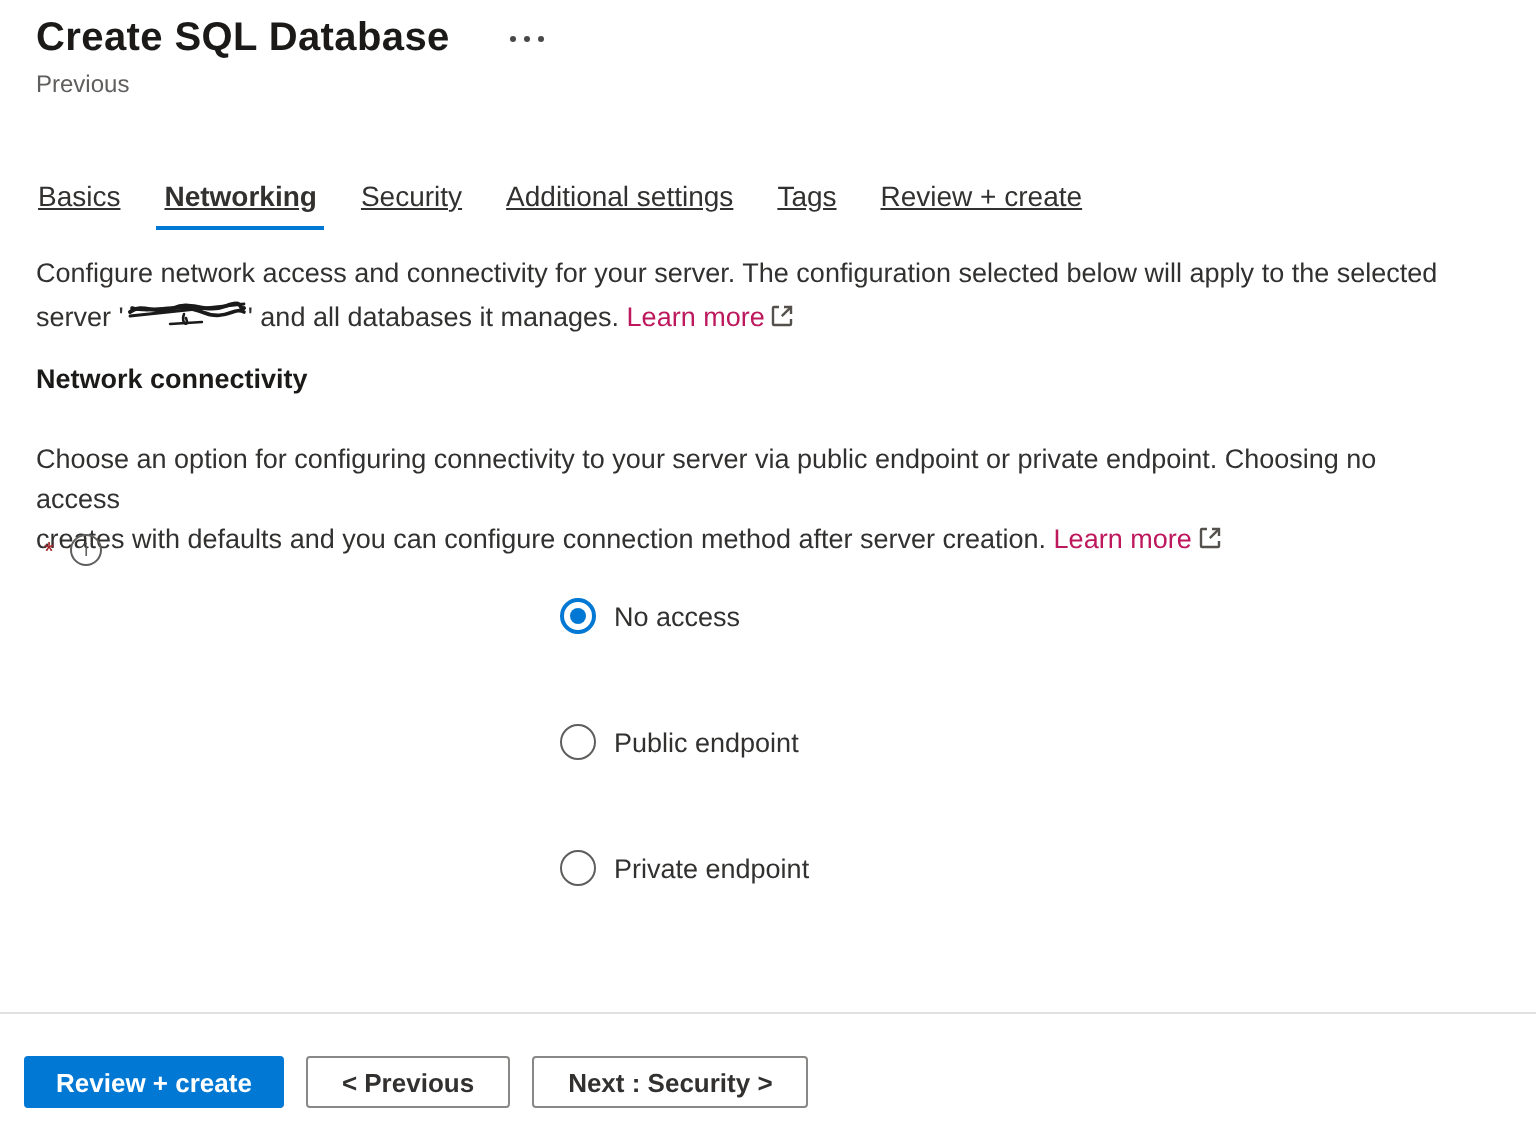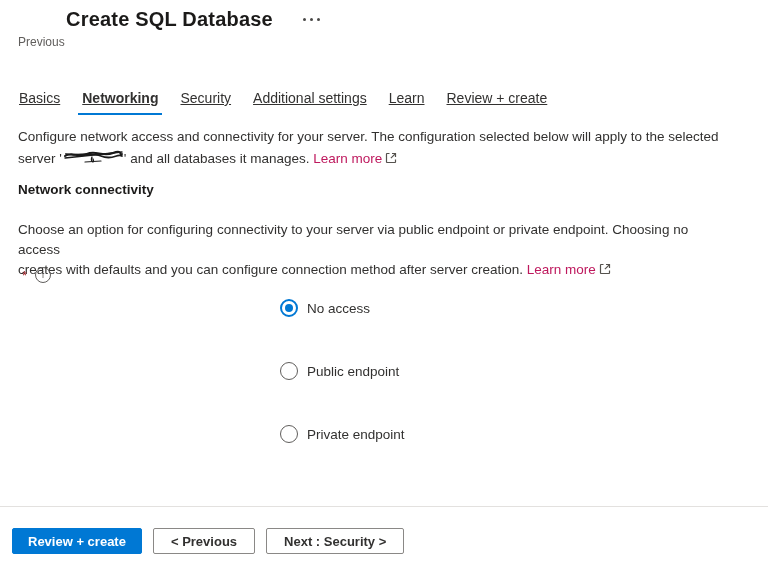--- a/index.html
+++ b/index.html
@@ -4,21 +4,21 @@
 <style>
   html,body{margin:0;padding:0;}
   body{
     width:768px;height:562px;background:#ffffff;
     font-family:"Liberation Sans",sans-serif;color:#323130;
     position:relative;overflow:hidden;
   }
   
   .header{position:absolute;top:8px;left:18px;}
   .title-row{display:flex;align-items:center;}
-  .page-title{font-size:20px;font-weight:700;color:#1b1a19;letter-spacing:.2px;margin-left:48px;}
+  .page-title{font-size:20px;font-weight:700;color:#1b1a19;letter-spacing:.2px;}
   .more-dots{display:flex;gap:4px;margin-left:26px;padding:5px 4px;cursor:pointer;align-items:center;}
   .more-dots i{width:3px;height:3px;background:#494847;border-radius:50%;display:block;}
   .publisher{font-size:12px;color:#605e5c;margin-top:4px;}
   
   .tabs{position:absolute;top:86px;left:8px;display:flex;text-decoration:underline;}
   .tab{font-size:14px;padding:4px 11px 9px;cursor:pointer;position:relative;color:#323130;white-space:nowrap;}
   .tab.active{font-weight:700;}
   .tab.active::after{content:"";position:absolute;left:7px;right:7px;bottom:0;height:2px;background:#0078d4;}
   
   .para{position:absolute;left:18px;width:706px;font-size:13.5px;line-height:20px;color:#323130;}
@@ -63,21 +63,21 @@
     </span>
   </div>
   <div class="publisher">Previous</div>
 </div>
 
 <div class="tabs">
   <span class="tab">Basics</span>
   <span class="tab active">Networking</span>
   <span class="tab">Security</span>
   <span class="tab">Additional settings</span>
-  <span class="tab">Learn</span>
+  <span class="tab">Tags</span>
   <span class="tab">Review + create</span>
 </div>
 
 <div class="para" id="intro">
   <span>Configure network access and connectivity for your server. The configuration selected below will apply to the selected</span><br>
   <span>server '</span><span class="scribble"><svg width="60" height="20" viewBox="0 0 60 20" style="overflow:visible">
         <path d="M2 9 C 8 4, 16 11, 24 7 S 40 10, 50 6 S 56 9, 59 7" stroke="#1a1a1a" stroke-width="2" fill="none" stroke-linecap="round"></path>
         <path d="M3 7 C 14 10, 26 4, 38 9 S 54 6, 59 9" stroke="#1a1a1a" stroke-width="1.8" fill="none" stroke-linecap="round"></path>
         <path d="M2 11 L 59 5" stroke="#1a1a1a" stroke-width="1.4" fill="none" stroke-linecap="round"></path>
         <path d="M29 10 C 27 15, 32 17, 30 12" stroke="#1a1a1a" stroke-width="1.3" fill="none" stroke-linecap="round"></path>

